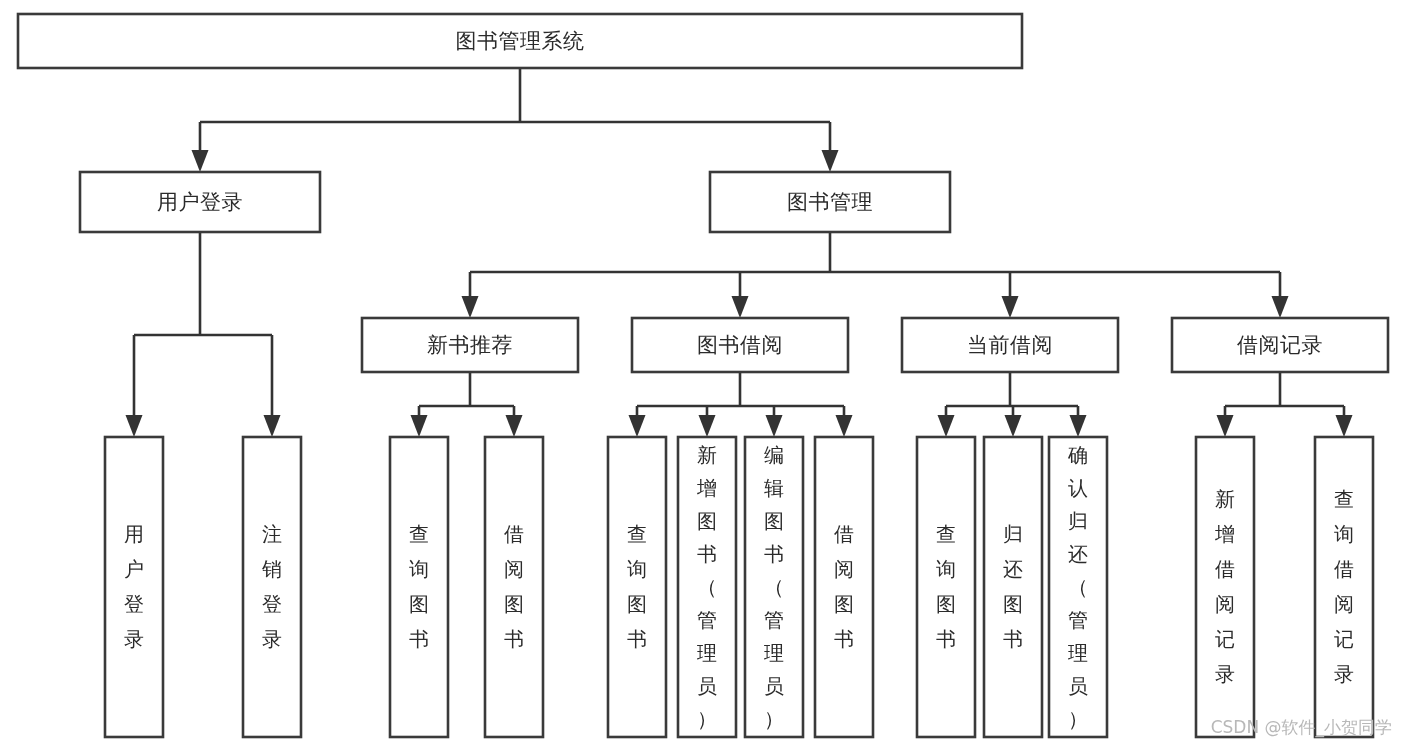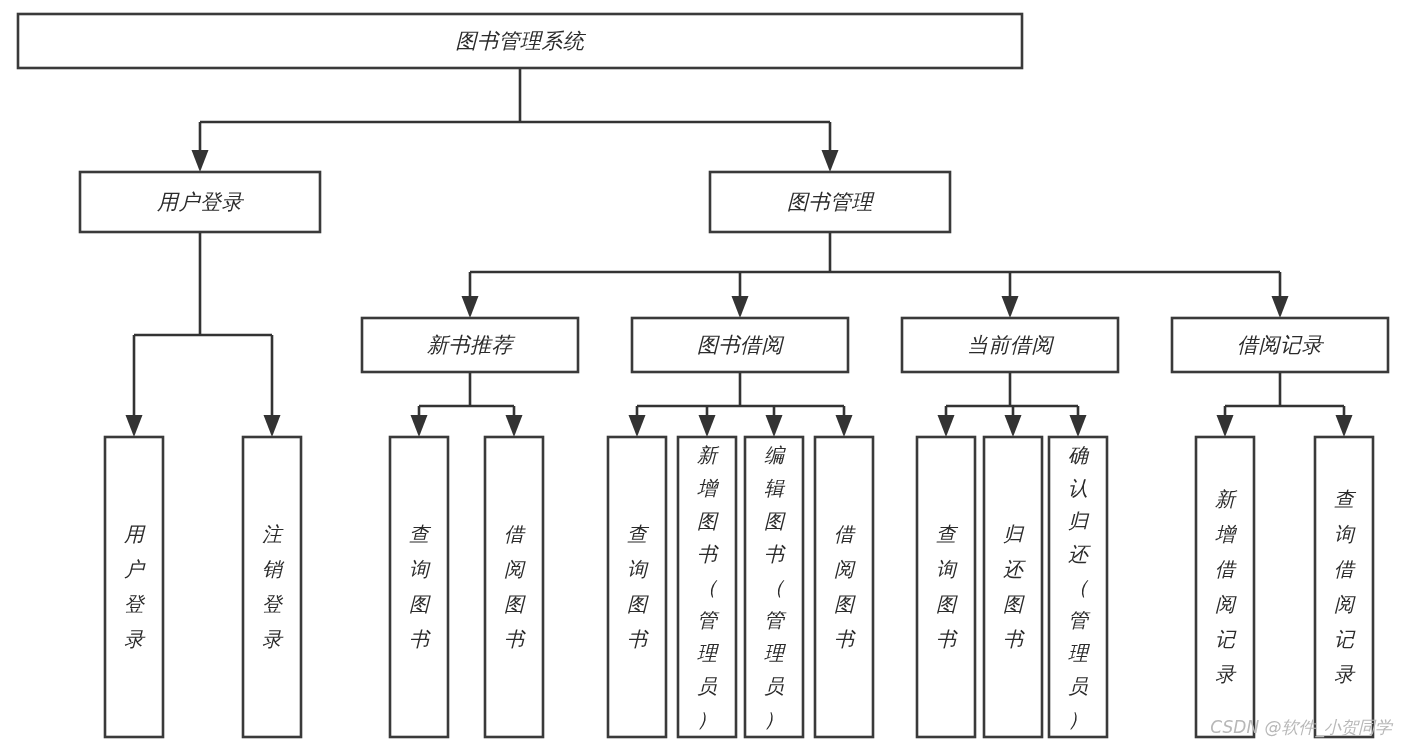--- a/index.html
+++ b/index.html
@@ -11,21 +11,20 @@
     width: 1405px;
     height: 747px;
     font-family: "Liberation Sans", "DejaVu Sans", sans-serif;
     overflow: hidden;
     position: relative;
   }
   #diagram-root {
     position: relative;
     width: 1405px;
     height: 706px;
-    font-style: italic;
   }
   svg.flow {
     position: absolute;
     left: 0;
     top: 0;
     width: 1405px;
     height: 747px;
     display: block;
   }
   .node-box {

